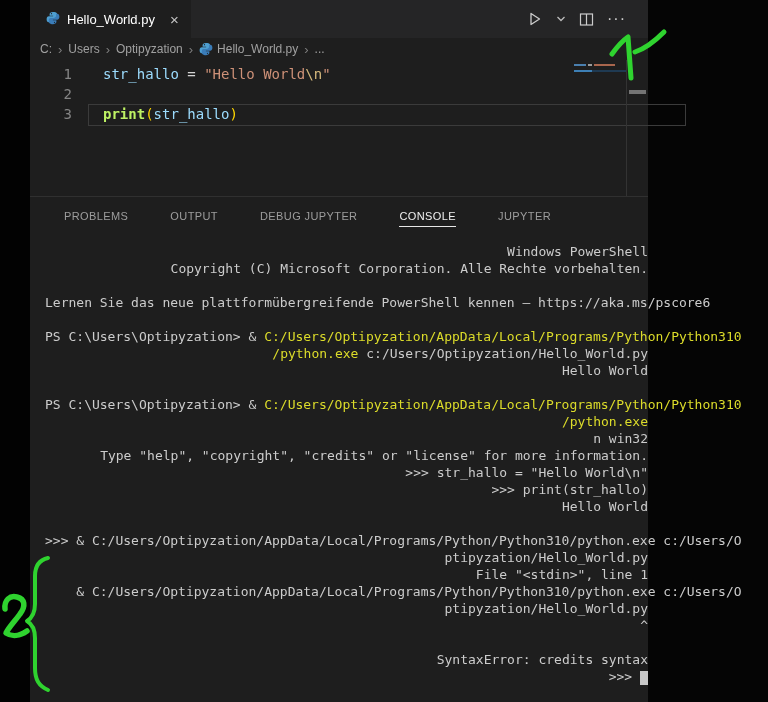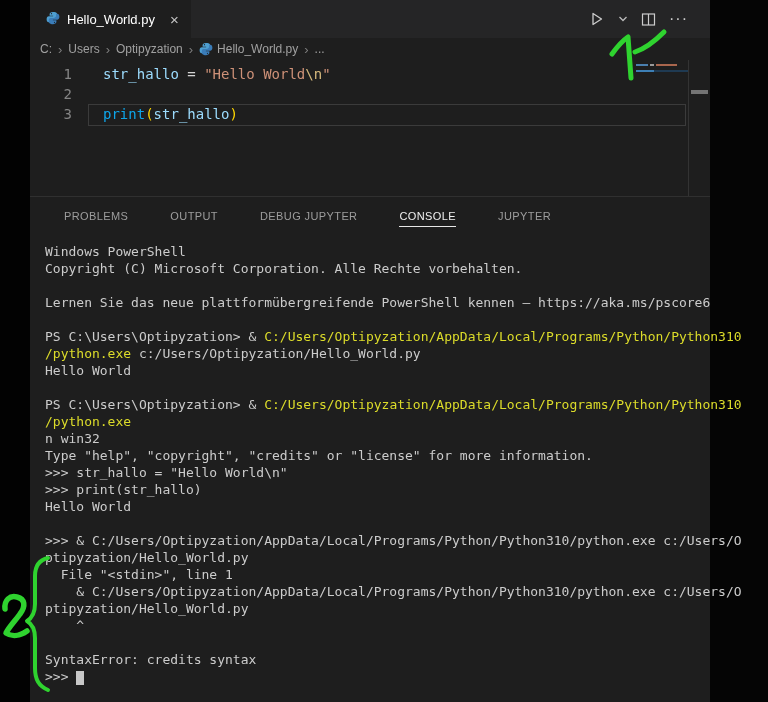--- a/index.html
+++ b/index.html
@@ -1,20 +1,20 @@
 <!DOCTYPE html>
 <html><head>
 <meta charset="utf-8">
 <style>
   * { margin:0; padding:0; box-sizing:border-box; }
   html,body { background:#000; }
   .page { position:relative; width:768px; height:702px; background:#050505; overflow:hidden;
           font-family:"Liberation Sans", sans-serif; }
   .left-strip { position:absolute; left:0; top:0; width:30px; height:702px; background:#020202; }
-  .main { position:absolute; left:30px; top:0; width:680px; height:702px; background:#1e1e1e;
+  .main { position:absolute; left:30px; top:0; width:618px; height:702px; background:#1e1e1e;
           display:flex; flex-direction:column; }
 
   
   .tabbar { height:38px; background:#252526; display:flex; align-items:stretch; position:relative; }
   .tab { display:flex; align-items:center; gap:7px; padding:0 12px 0 16px; background:#1e1e1e;
          color:#fff; font-size:13px; }
   .tab .close { color:#c5c5c5; font-size:15px; margin-left:8px; cursor:pointer; }
   .editor-actions { position:absolute; right:22px; top:0; height:38px; display:flex; align-items:center; gap:13px; }
   .editor-actions .act { display:flex; align-items:center; color:#cccccc; cursor:pointer; }
 
@@ -39,21 +39,21 @@
   .mini-seg { height:2px; }
   .ruler-marker { position:absolute; left:61px; top:30px; width:17px; height:4px; background:#747474; }
 
   
   .panel { flex:1; border-top:1px solid #303030; display:flex; flex-direction:column; background:#1e1e1e; }
   .panel-tabs { height:38px; display:flex; align-items:center; padding-left:22px; gap:30px; }
   .panel-tab { font-size:11px; letter-spacing:0.4px; color:#9d9d9d; padding:4px 0; cursor:pointer;margin-left:12px; }
   .panel-tab.active { color:#f0f0f0; border-bottom:1px solid #e7e7e7; }
 
   .terminal { flex:1; padding:8px 0 0 15px; font-family:"DejaVu Sans Mono","Liberation Mono",monospace;
-              font-size:13px; color:#cccccc; }
+              font-size:13px; color:#cccccc;text-align:right; }
   .t-line { height:17px; line-height:17px; white-space:pre; }
   .t-yellow { color:#dcdc2a; }
   .t-cursor { display:inline-block; width:8px; height:14px; background:#c8c8c8; vertical-align:middle; }
 
   .annotations { position:absolute; left:0; top:0; width:768px; height:702px; pointer-events:none; }
 </style>
 </head>
 <body>
 
 <div class="page">
@@ -116,21 +116,21 @@
         <span class="sep">›</span>
         <span class="crumb">
           <span>...</span>
         </span>
       </div>
 
     <div class="editor">
       <div class="code-lines" id="code-lines">
           <div class="code-line"><span class="ln">1</span><span class="code"><span style="color: rgb(156, 220, 254);">str_hallo</span><span style="color: rgb(212, 212, 212);"> = </span><span style="color: rgb(206, 145, 120);">"Hello World</span><span style="color: rgb(215, 186, 125);">\n</span><span style="color: rgb(206, 145, 120);">"</span></span></div>
           <div class="code-line"><span class="ln">2</span><span class="code"></span></div>
-          <div class="code-line current"><span class="ln">3</span><span class="code"><span style="color: #0ea5e9;">print</span><span style="color: rgb(255, 215, 0);">(</span><span style="color: rgb(156, 220, 254);">str_hallo</span><span style="color: rgb(255, 215, 0);">)</span></span></div>
+          <div class="code-line current"><span class="ln">3</span><span class="code"><span style="color: #bef264; font-weight: bold;">print</span><span style="color: rgb(255, 215, 0);">(</span><span style="color: rgb(156, 220, 254);">str_hallo</span><span style="color: rgb(255, 215, 0);">)</span></span></div>
         </div>
       <div class="minimap">
         <div class="mborder"></div>
         <div class="mini-row" style="left:6px; top:4px;">
           <span class="mini-seg" style="width:12px;background:#4a7fae;"></span>
           <span class="mini-seg" style="width:4px;background:#9a9a9a;"></span>
           <span class="mini-seg" style="width:21px;background:#a9664d;"></span>
         </div>
         <div class="mini-row" style="left:6px; top:10px; width:52px; background:#1f3a52; height:2px;">
           <span class="mini-seg" style="width:18px;background:#3d7fb5;"></span>

